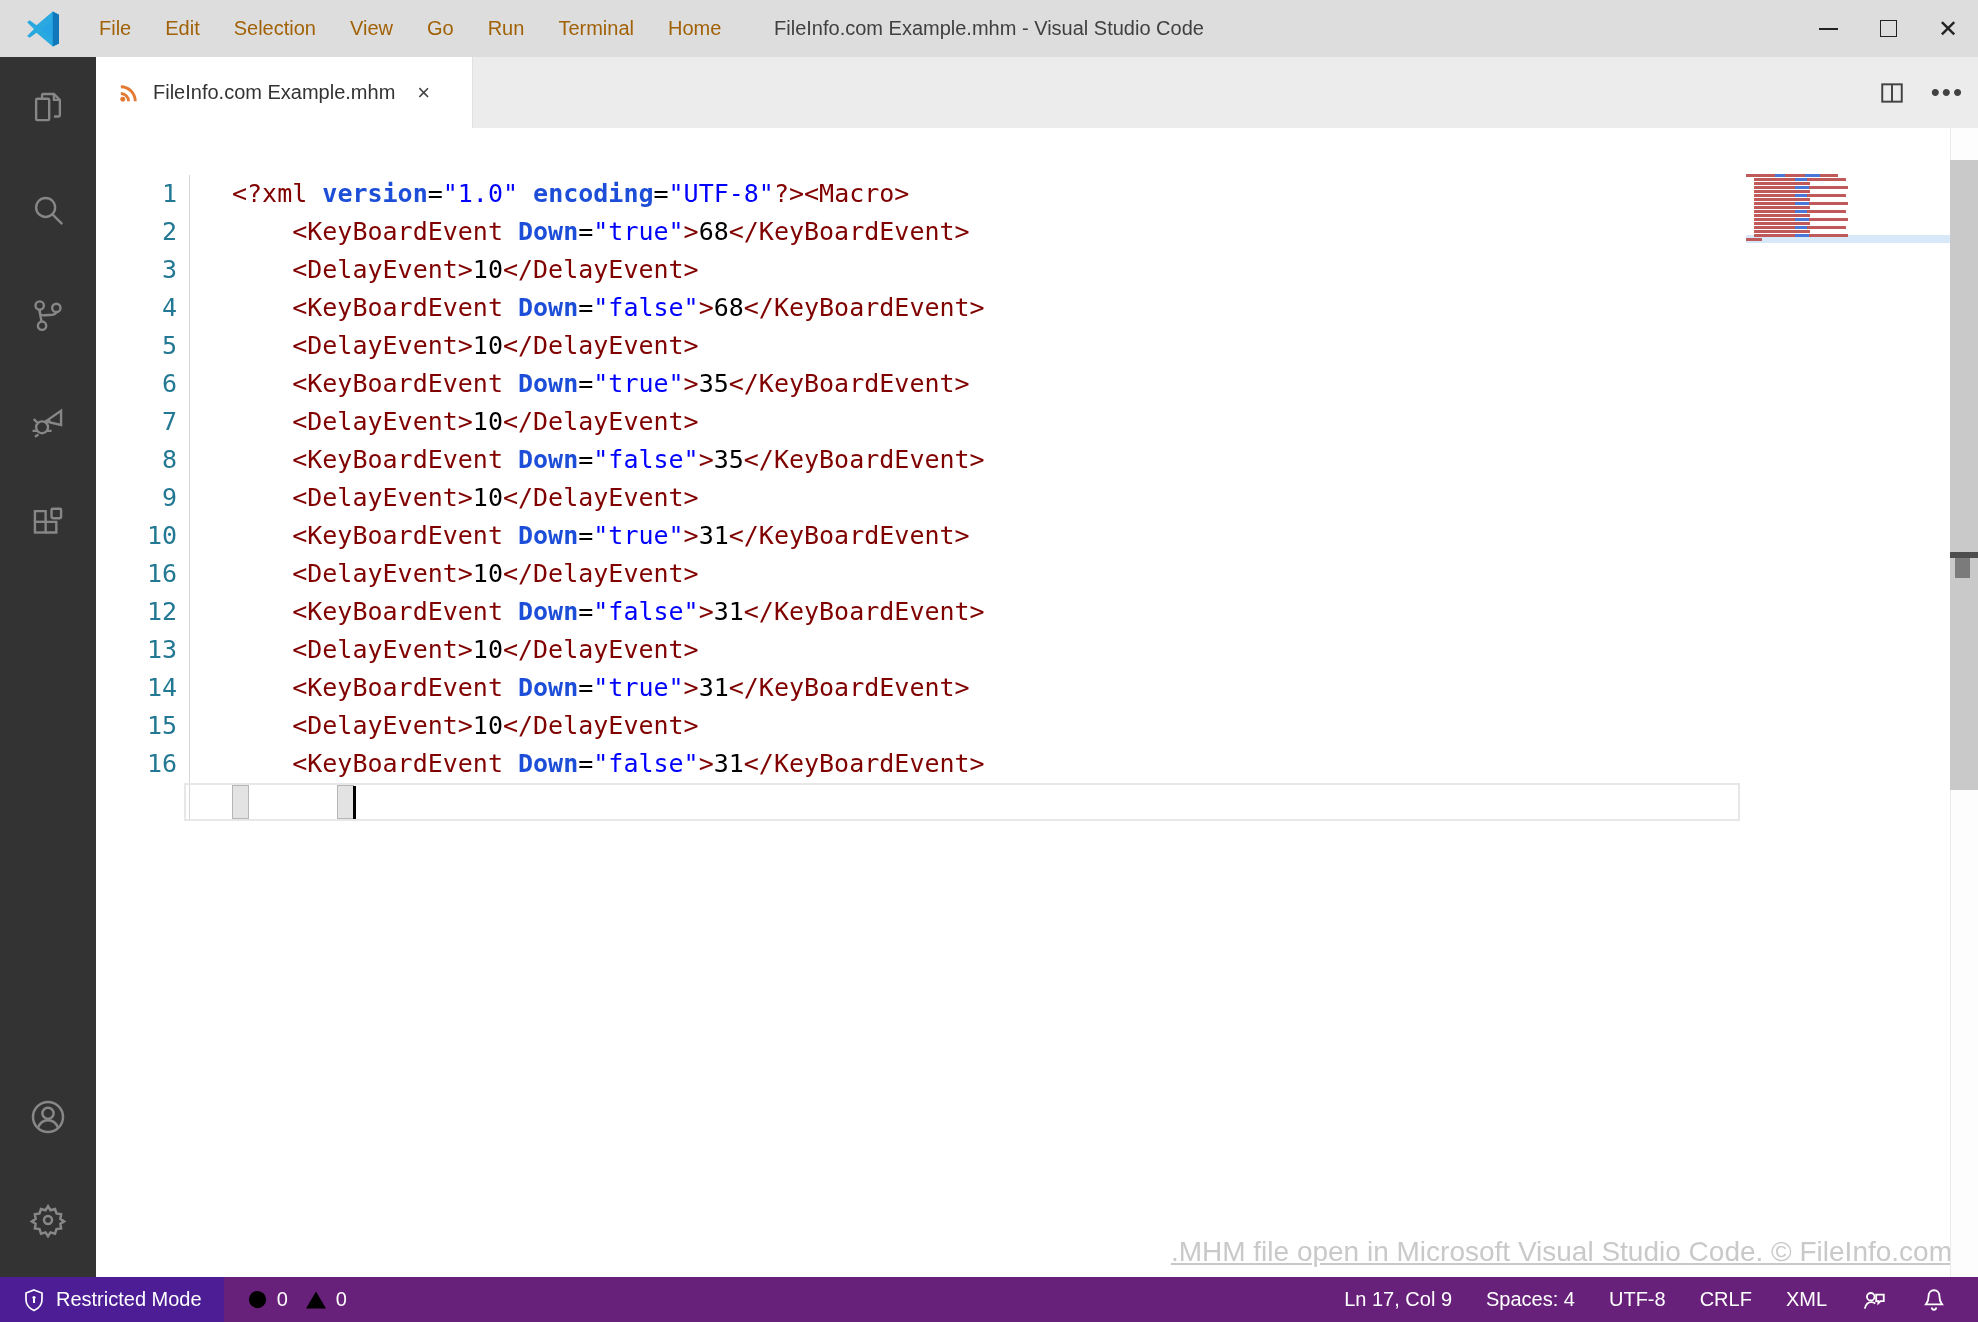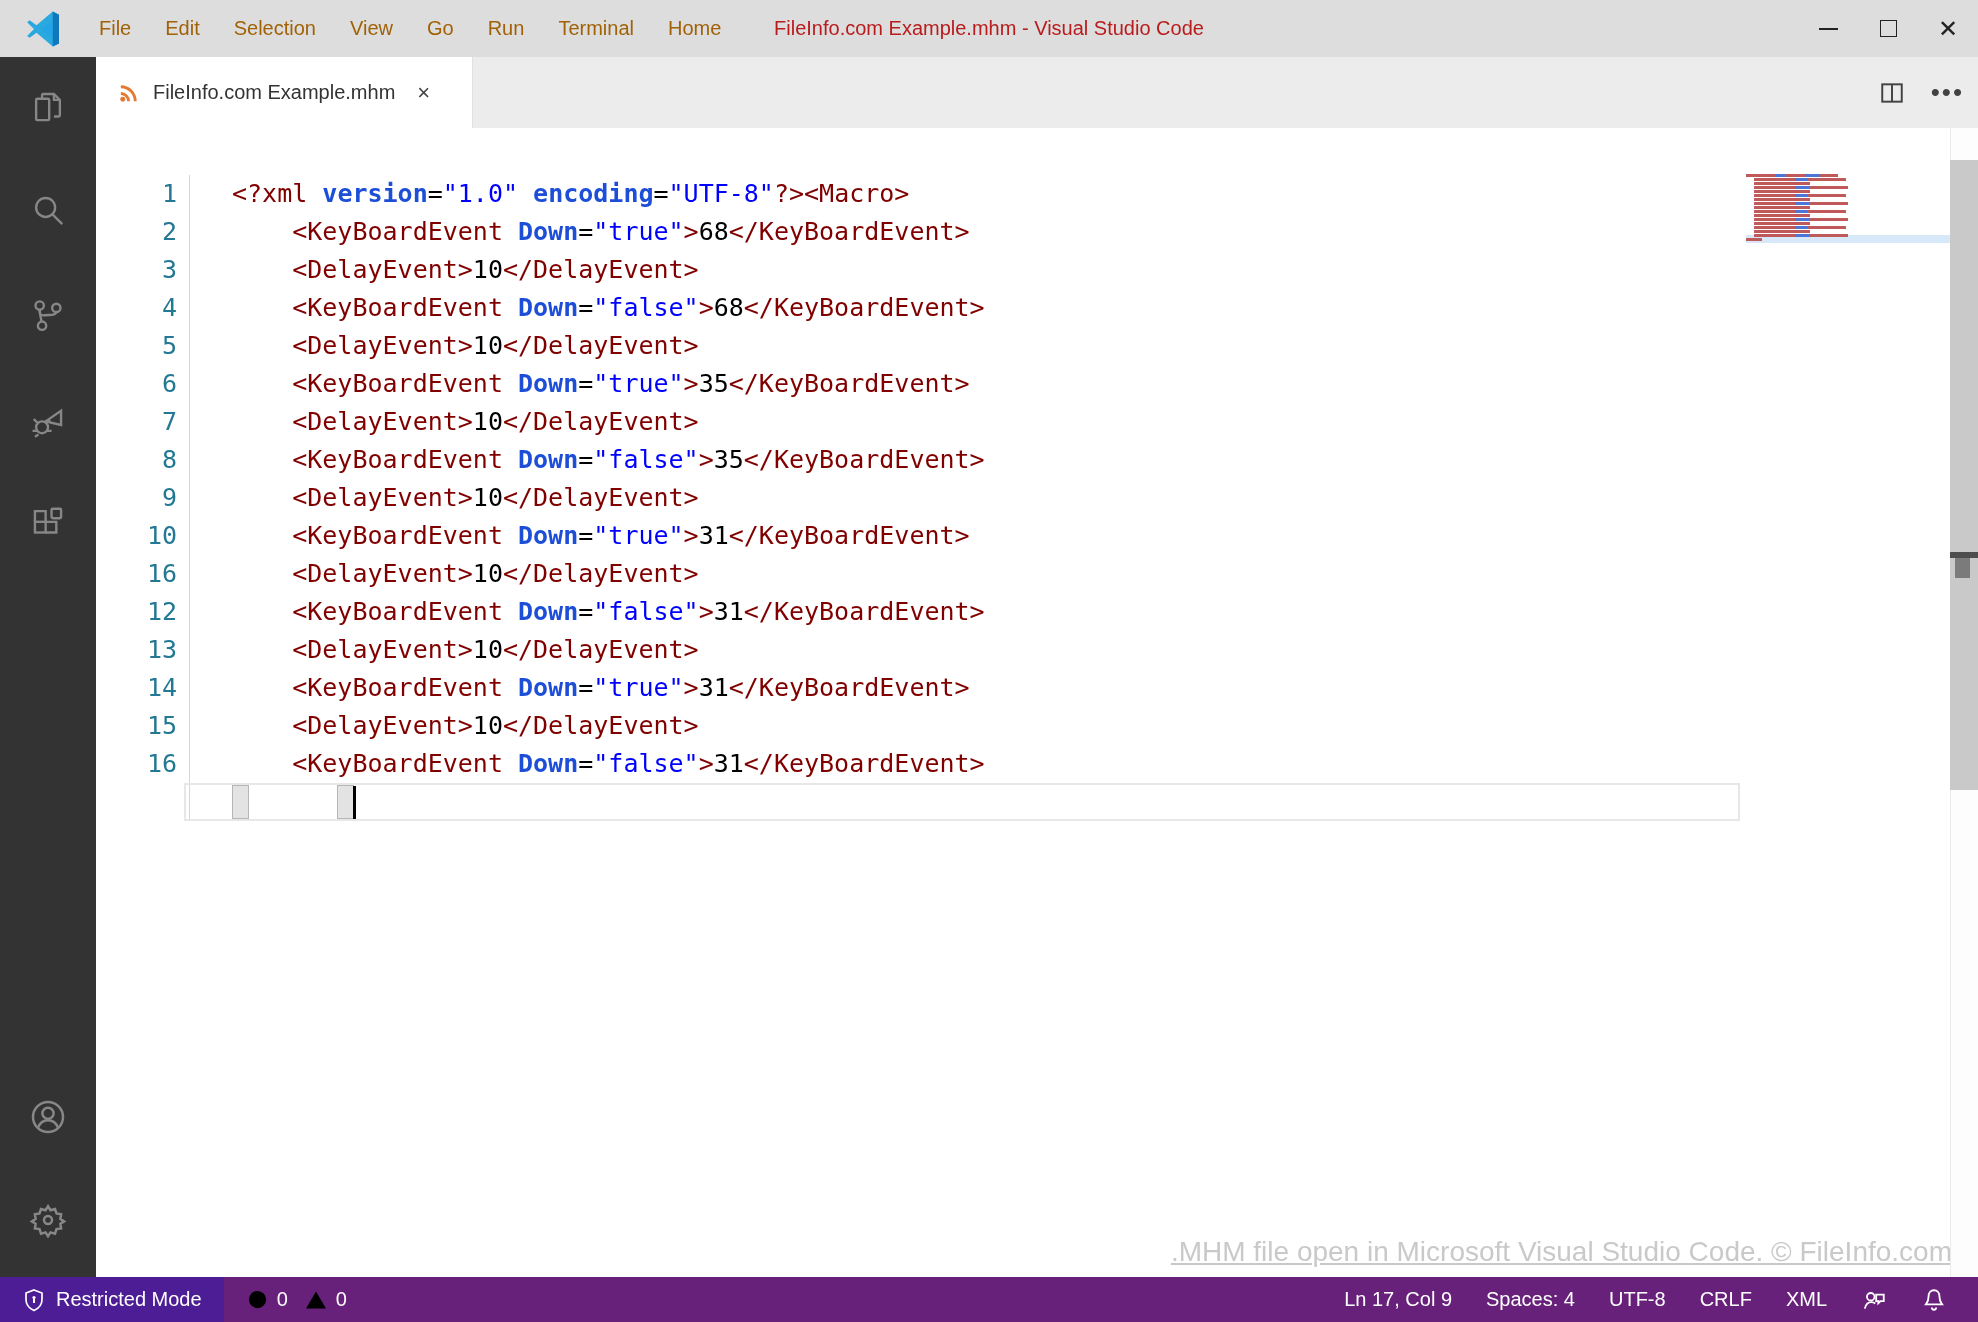--- a/index.html
+++ b/index.html
@@ -7,21 +7,21 @@
               font-family:"Liberation Sans", sans-serif; }
   #app { position:relative; width:1978px; height:1322px; background:#ffffff; }
 
   
   .titlebar { position:absolute; left:0; top:0; width:1978px; height:57px;
               background:#dddddd; display:flex; align-items:center; }
   .vscode-logo { position:absolute; left:24px; top:9px; width:40px; height:40px; }
   .menubar { position:absolute; left:82px; top:0; height:57px; display:flex; align-items:center; gap:0; }
   .menu-item { padding:0 17px; font-size:20px; color:#a16207; height:57px; display:flex; align-items:center; cursor:default; }
   .win-title { position:absolute; left:0; top:0; width:1978px; height:57px; display:flex;
-               align-items:center; justify-content:center; font-size:20px; color:#b91c1c; pointer-events:none; }
+               align-items:center; justify-content:center; font-size:20px; color:#404040; pointer-events:none; }
   .win-controls { position:absolute; right:0; top:0; height:57px; display:flex; }
   .win-btn { width:60px; height:57px; display:flex; align-items:center; justify-content:center; color:#222; }
   .glyph-min { width:19px; height:2px; background:#222; }
   .glyph-max { width:17px; height:17px; border:1.6px solid #222; }
   .glyph-close { font-size:24px; font-weight:300; line-height:1; }
 
   
   .activitybar { position:absolute; left:0; top:57px; width:96px; height:1220px; background:#333333; }
   .ab-item { position:absolute; left:0; width:96px; height:64px; display:flex; align-items:center; justify-content:center; }
   .ab-item svg { stroke:#878787; fill:none; stroke-width:2; }

